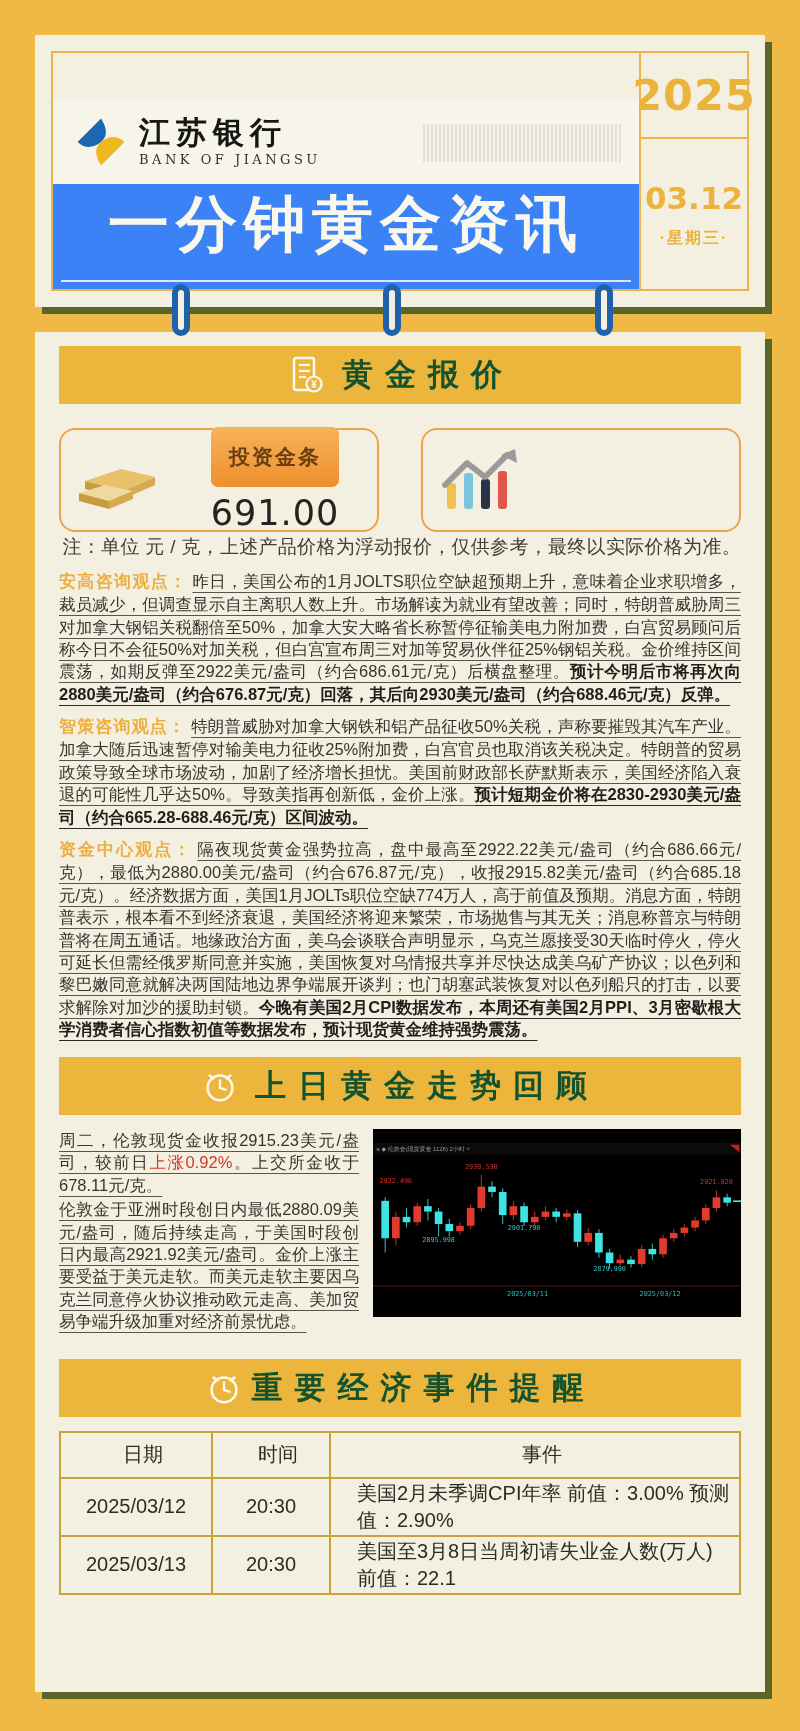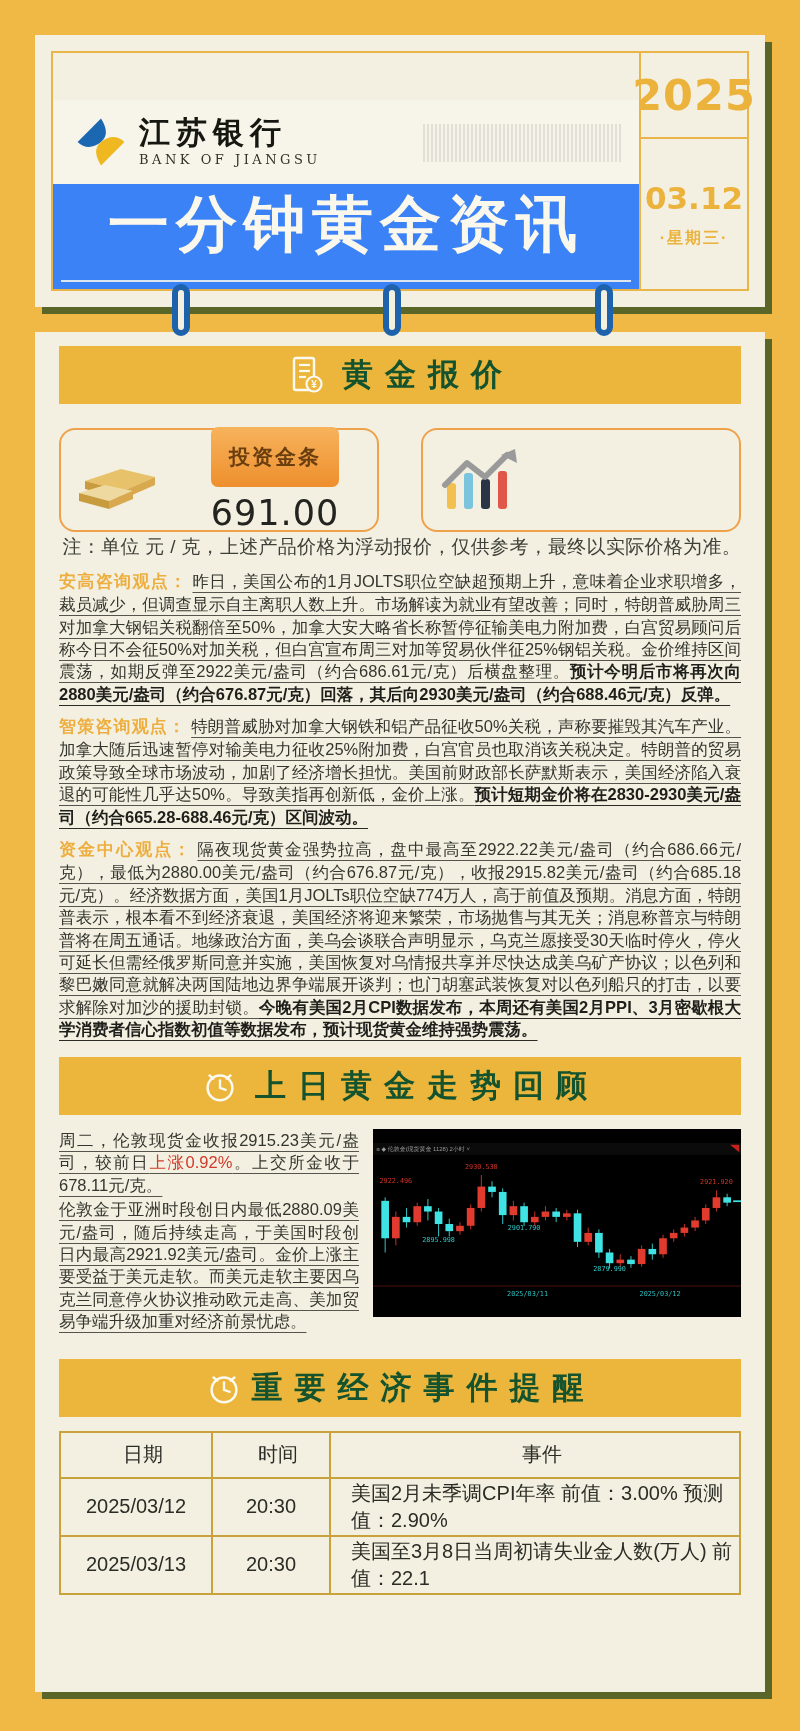--- a/index.html
+++ b/index.html
@@ -60,21 +60,21 @@
   .review-row{display:flex;gap:14px;margin-top:14px;align-items:flex-start;}
   .review-text{width:300px;font-size:16.5px;line-height:1.36;color:#35352F;text-align:justify;}
   .review-text p{margin:0 0 2px;}
   .chart-box{flex:1;height:188px;background:#000;}
 
   
   .events-table{width:100%;border-collapse:collapse;margin-top:14px;}
   .events-table th,.events-table td{border:2px solid #C9A23C;font-size:20px;color:#2C2C26;text-align:center;font-weight:400;}
   .events-table th{height:42px;padding-left:15px;}
   .events-table td{height:53px;}
-  .events-table td.event-cell{text-align:left;padding-left:20px;}
+  .events-table td.event-cell{text-align:left;padding-left:26px;}
 </style>
 </head>
 <body>
 
 <div class="page">
 
   <div class="card header-card">
     <div class="header-inner">
       <div class="header-left">
         <div class="logo-row">

